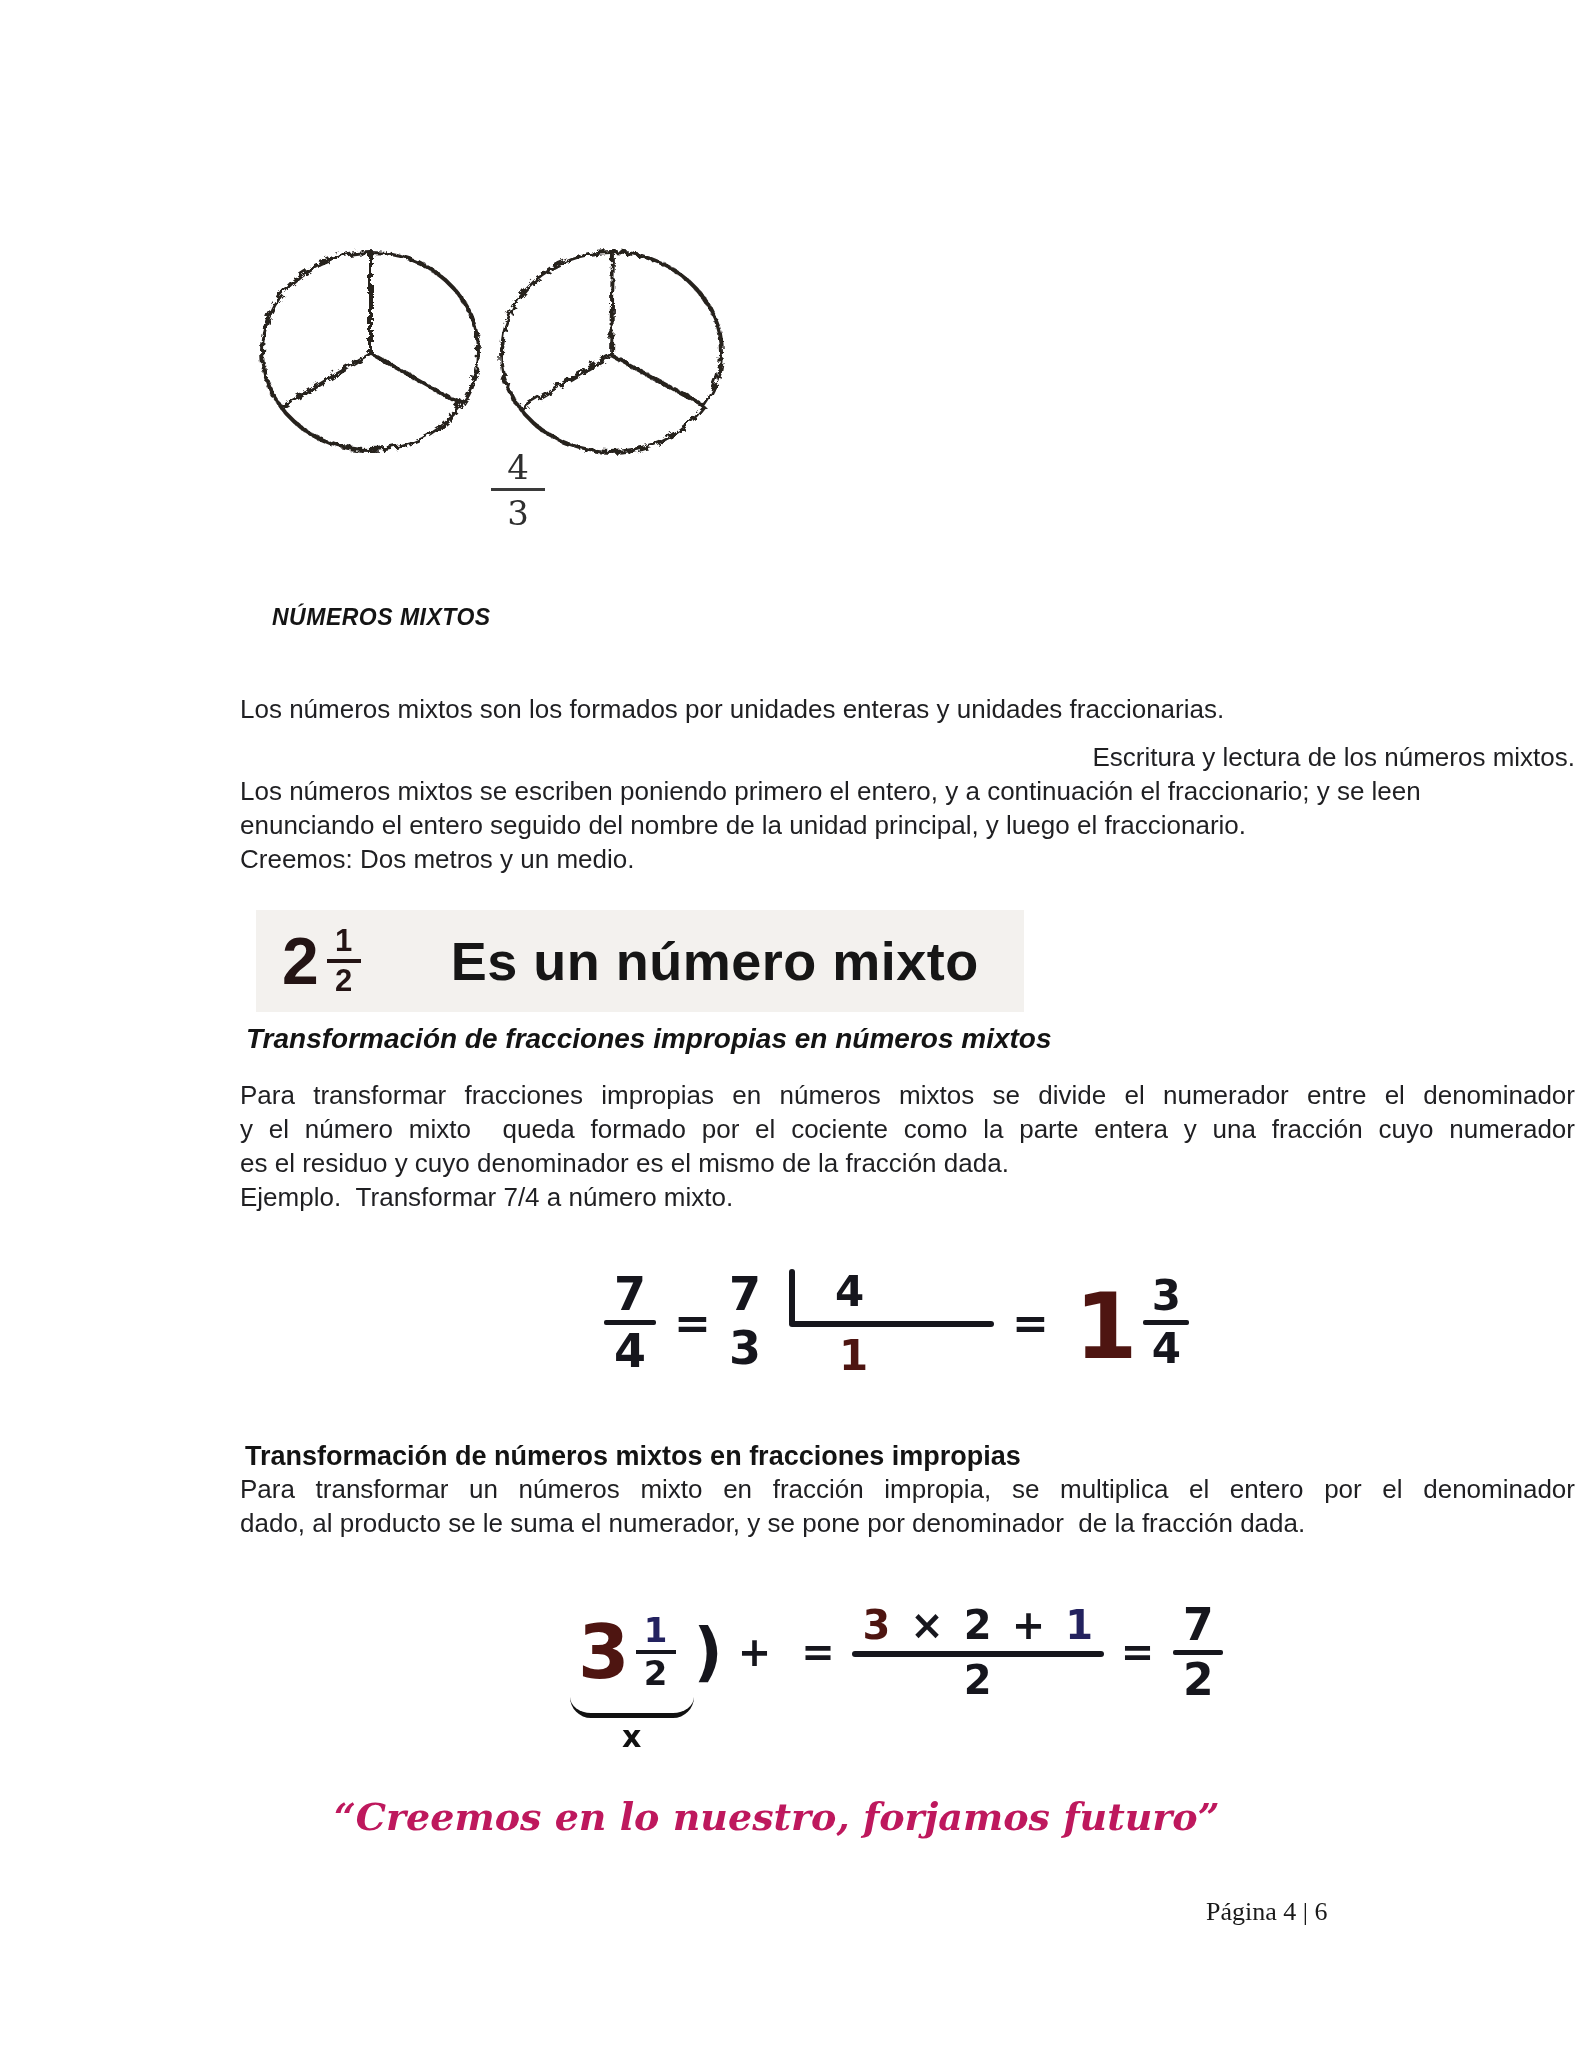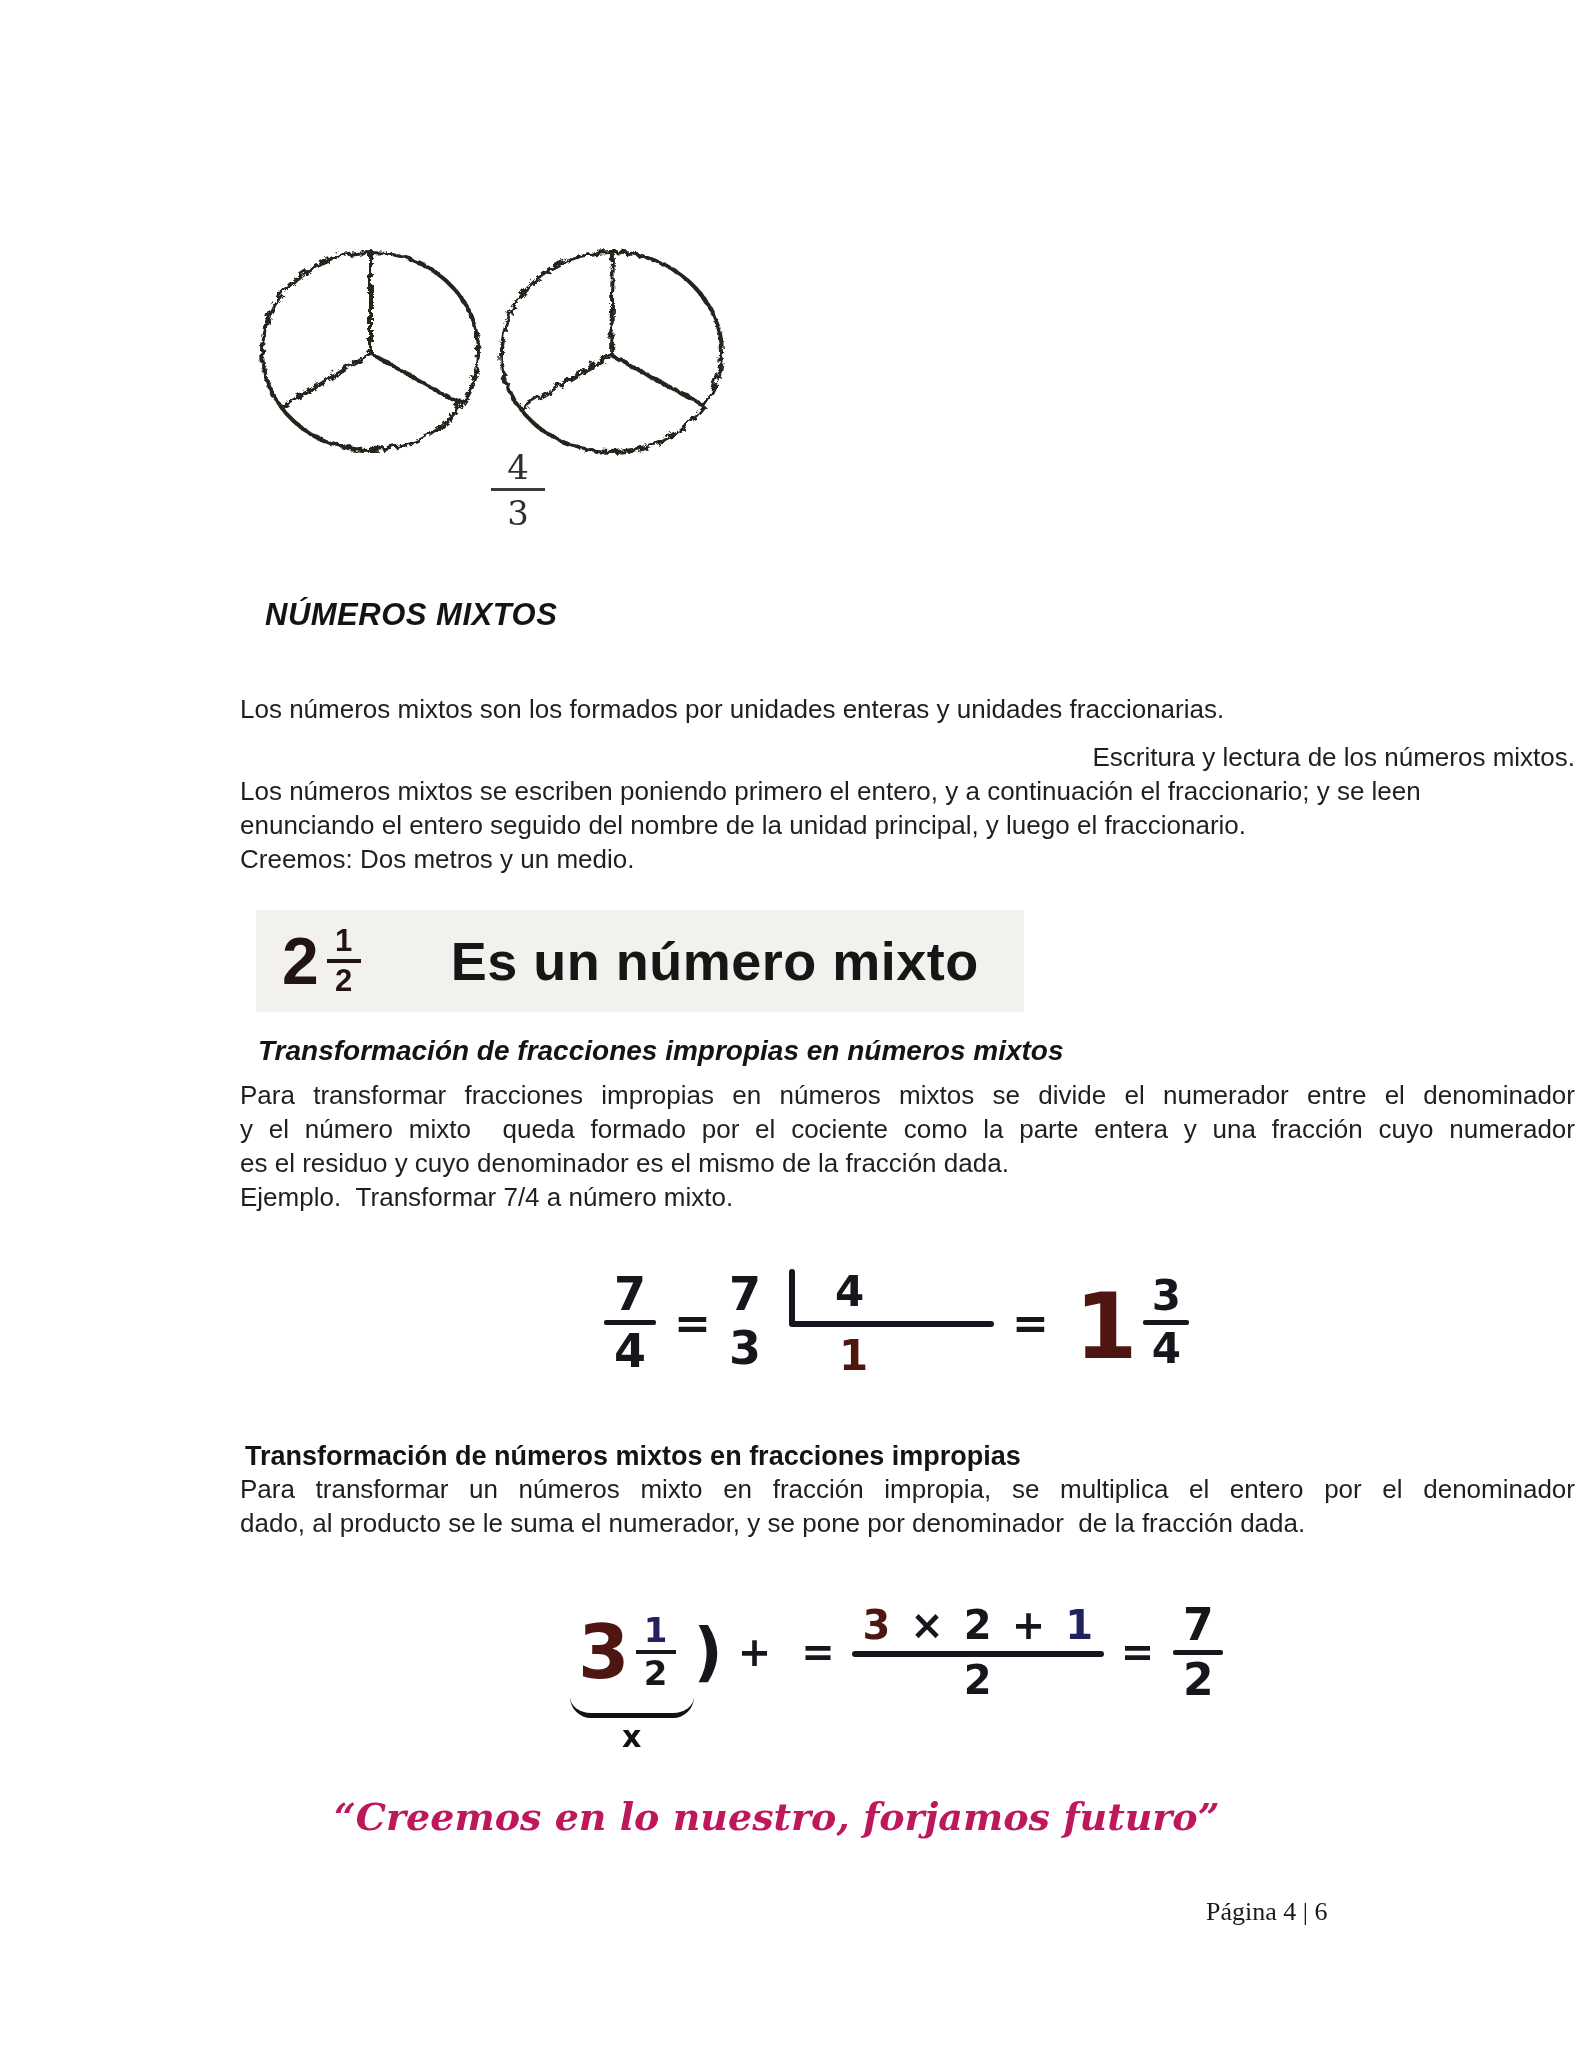--- a/index.html
+++ b/index.html
@@ -21,26 +21,26 @@
   .top-fraction{
     position:absolute;left:480px;top:450px;width:76px;
     text-align:center;
     font-family:"DejaVu Serif",serif;
     font-size:34px;color:#2e2e2e;line-height:1.0;
   }
   .top-fraction .tf-bar{width:54px;height:3px;background:#3a3a3a;margin:4px auto 5px;}
 
   
   .heading1{
-    position:absolute;left:256px;top:588px;margin:9px;
-    font-size:31px;font-weight:bold;font-style:italic;
+    position:absolute;left:256px;top:588px;margin:16px;
+    font-size:23px;font-weight:bold;font-style:italic;
     color:#141414;letter-spacing:.5px;
   }
   .heading2{
-    position:absolute;left:242px;top:1019px;margin:16px;
+    position:absolute;left:242px;top:1019px;margin:4px;
     font-size:28px;font-weight:bold;font-style:italic;color:#141414;
   }
   .heading3{
     position:absolute;left:245px;top:1441px;margin:0;
     font-size:27px;font-weight:bold;color:#141414;
   }
 
   
   .para{position:absolute;left:240px;width:1335px;font-size:26px;line-height:34px;color:#1f1f22;}
   .para1{top:692px;}

